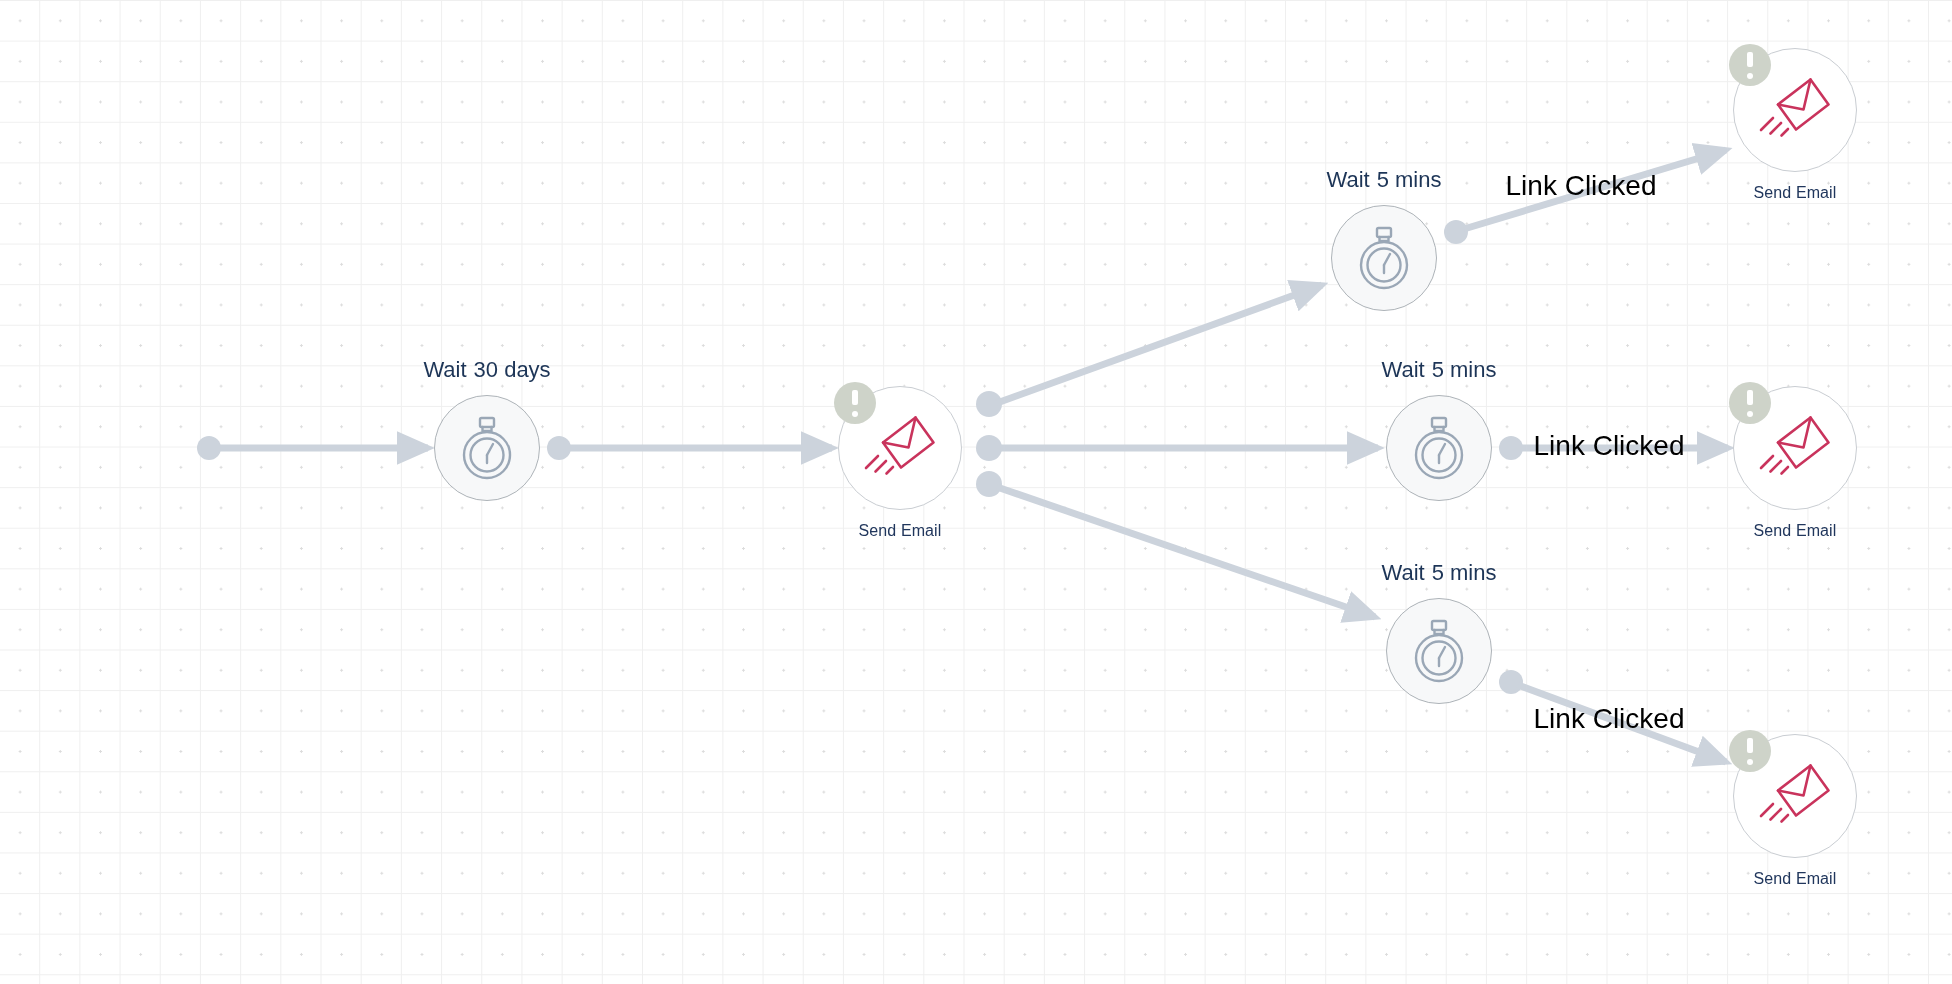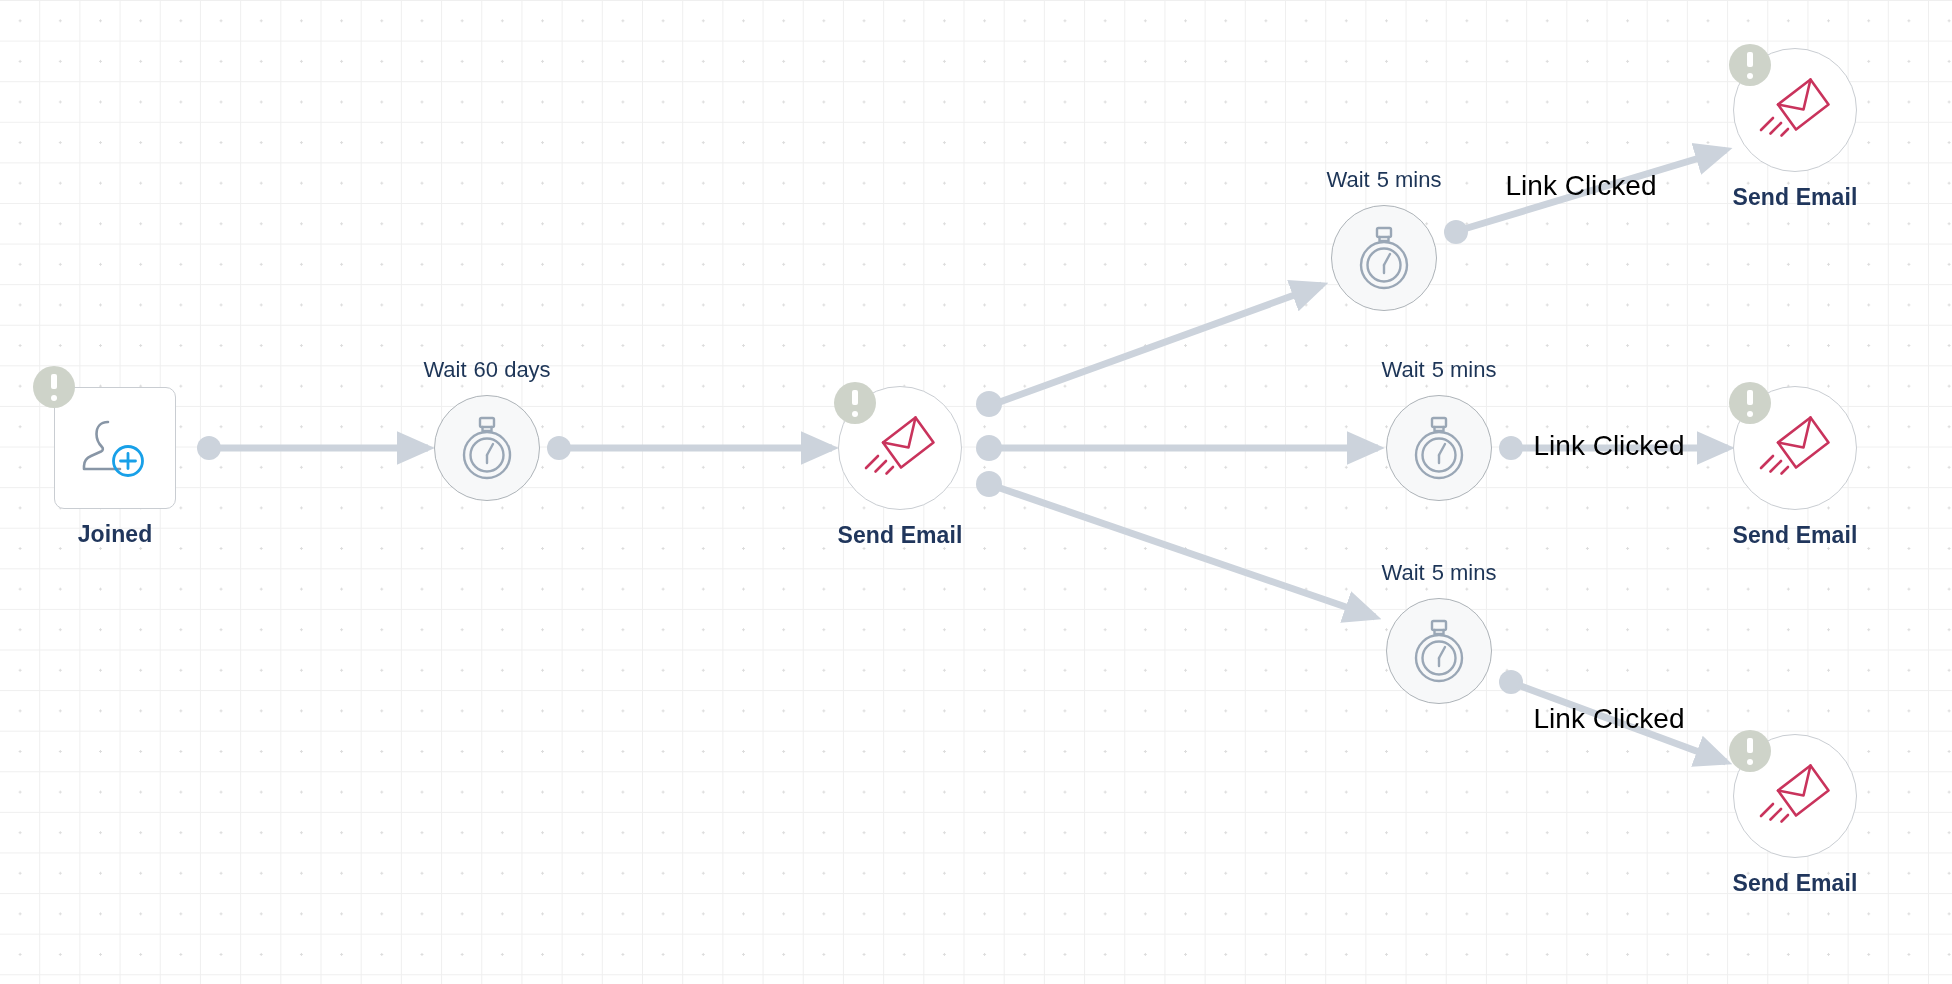--- a/index.html
+++ b/index.html
@@ -77,22 +77,22 @@
     border: 1.6px solid #adb3b8;
     border-radius: 50%;
     background: #f7f8f9;
   }
 
   .node-label {
     position: absolute;
     left: 50%;
     transform: translateX(-50%);
     white-space: nowrap;
-    font-size: 23px;
-    font-weight: bold;
+    font-size: 16px;
+    font-weight: normal;
     color: #20365c;
     letter-spacing: 0.1px;
   }
   .node-label.below-square { top: 134px; }
   .node-label.below-circle { top: 136px; }
 
   .wait-label {
     position: absolute;
     left: 50%;
     transform: translateX(-50%);
@@ -203,41 +203,23 @@
         <circle cx="1511" cy="682" r="12" stroke="none"></circle>
         <line x1="1518" y1="685" x2="1726" y2="762" marker-end="url(#arrow)"></line>
       </g>
     </g>
   </svg>
 
   <div class="edge-label" style="left:1581px; top:186px;">Link Clicked</div>
   <div class="edge-label" style="left:1609px; top:446px;">Link Clicked</div>
   <div class="edge-label" style="left:1609px; top:719px;">Link Clicked</div>
 
-  <div class="node" style="left:115px; top:448px;">
-    <div class="node-shape shape-square">
-      <div class="badge badge-square">
-        <div class="bang"></div>
-      </div>
-      <svg class="icon-svg" width="74" height="64" viewBox="0 0 74 64">
-        <g fill="none" stroke="#8896a6" stroke-width="2.6" stroke-linecap="round" stroke-linejoin="round">
-          <path d="M30 6 C22 6 18.5 11.5 18.5 18 C18.5 24 21 28 24 31 C25.5 32.5 25 34.5 23 35.5 L13 40 C8.5 42 6 45.5 6 50 L6 53 L42 53"></path>
-        </g>
-        <g fill="none" stroke="#18a0e8" stroke-width="2.8">
-          <circle cx="50" cy="45" r="14.5"></circle>
-          <line x1="50" y1="37.5" x2="50" y2="52.5" stroke-linecap="round"></line>
-          <line x1="42.5" y1="45" x2="57.5" y2="45" stroke-linecap="round"></line>
-        </g>
-      </svg>
-    </div>
-    <div class="node-label below-square">Joined</div>
-  </div>
 
   <div class="node" style="left:487px; top:448px;">
-    <div class="wait-label"><span>Wait</span><span class="gap"></span><span>60 days</span></div>
+    <div class="wait-label"><span>Wait</span><span class="gap"></span><span>30 days</span></div>
     <div class="node-shape shape-circle-grey">
       <svg class="icon-svg" width="58" height="66" viewBox="0 0 58 66">
         <g fill="none" stroke="#9aa7b6" stroke-width="2.4" stroke-linecap="round" stroke-linejoin="round">
           <rect x="22" y="3" width="14" height="9" rx="1.5"></rect>
           <path d="M24.5 12 L24.5 16 L33.5 16 L33.5 12"></path>
           <circle cx="29" cy="40" r="23"></circle>
           <circle cx="29" cy="40" r="16.5"></circle>
           <path d="M29 40 L29 48"></path>
           <path d="M29 40 L35 29"></path>
         </g>

